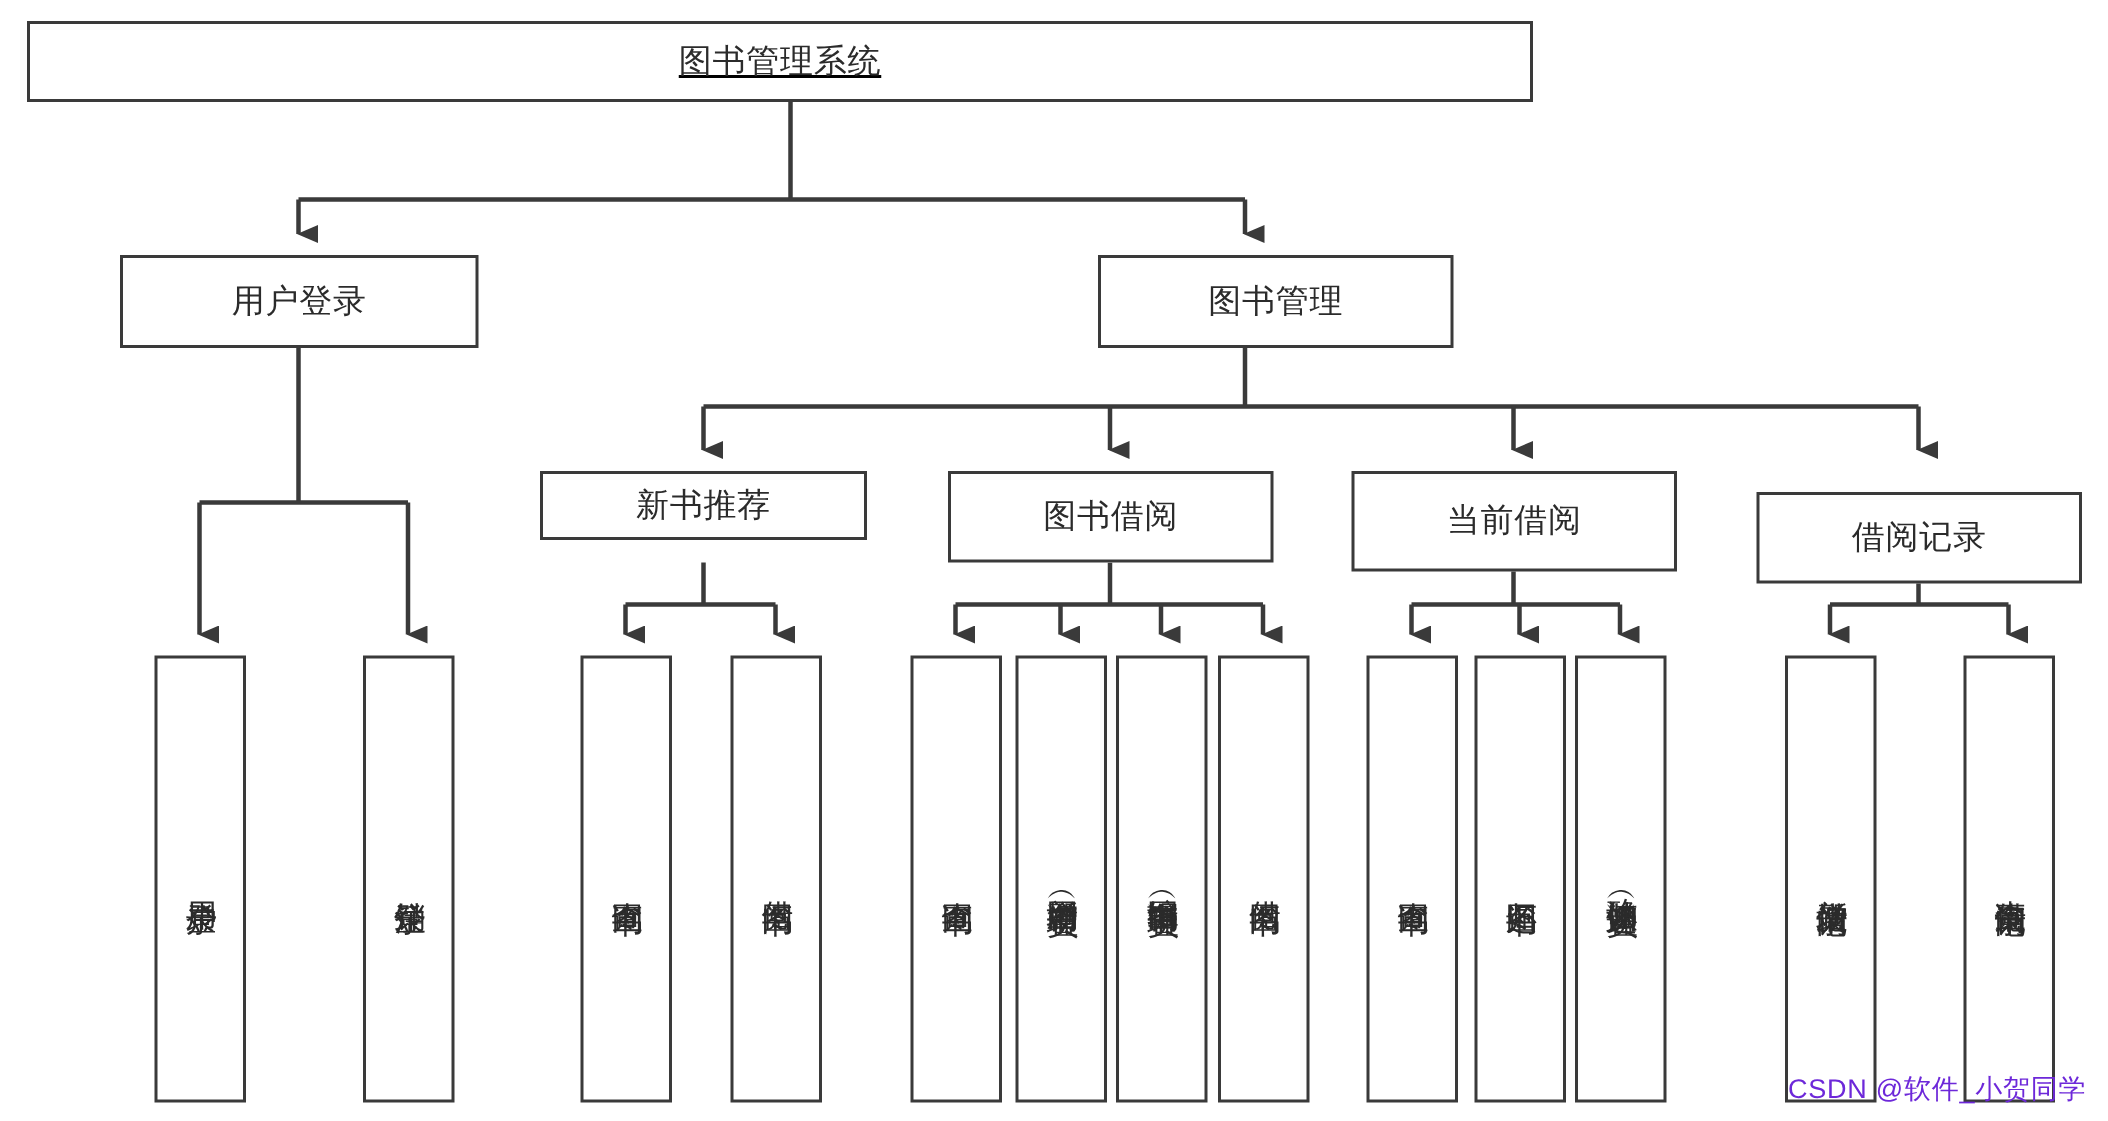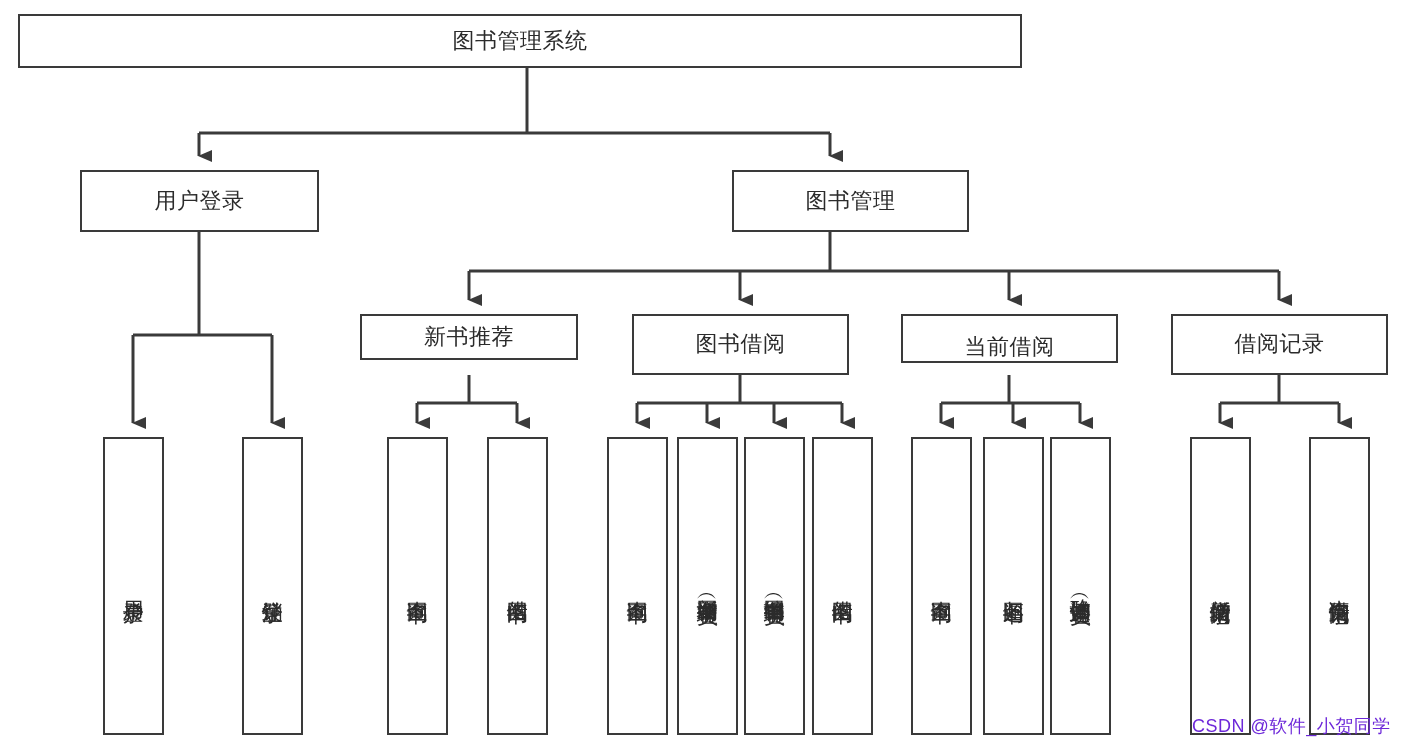--- a/index.html
+++ b/index.html
@@ -112,41 +112,41 @@
     <path d="M 1013 403 L 1013 423" marker-end="url(#arrow)"></path>
     <path d="M 1080 403 L 1080 423" marker-end="url(#arrow)"></path>
 
     <path d="M 1279 375 L 1279 403"></path>
     <path d="M 1220 403 L 1339 403"></path>
     <path d="M 1220 403 L 1220 423" marker-end="url(#arrow)"></path>
     <path d="M 1339 403 L 1339 423" marker-end="url(#arrow)"></path>
   </g>
 </svg>
 
-<div class="node-box" style="left:18px; top:14px; width:1004px; height:54px;">
+<div class="node-box" style="left:18px; top:14px; width:1004px; height:54px;text-decoration:underline;">
   <span class="node-label">图书管理系统</span>
 </div>
 
 <div class="node-box" style="left:80px; top:170px; width:239px; height:62px;">
   <span class="node-label">用户登录</span>
 </div>
 <div class="node-box" style="left:732px; top:170px; width:237px; height:62px;">
   <span class="node-label">图书管理</span>
 </div>
 
 <div class="node-box" style="left:360px; top:314px; width:218px; height:46px;">
   <span class="node-label">新书推荐</span>
 </div>
 <div class="node-box" style="left:632px; top:314px; width:217px; height:61px;">
   <span class="node-label">图书借阅</span>
 </div>
-<div class="node-box" style="left:901px; top:314px; width:217px; height:49px;align-items:flex-end;">
+<div class="node-box" style="left:901px; top:314px; width:217px; height:67px;">
   <span class="node-label">当前借阅</span>
 </div>
-<div class="node-box" style="left:1171px; top:314px; width:217px; height:61px;">
+<div class="node-box" style="left:1171px; top:328px; width:217px; height:61px;">
   <span class="node-label">借阅记录</span>
 </div>
 
 <div class="leaf-box" style="left:103px; top:437px; width:61px; height:298px;">
   <span class="leaf-label">用户登录</span>
 </div>
 <div class="leaf-box" style="left:242px; top:437px; width:61px; height:298px;">
   <span class="leaf-label">注销登录</span>
 </div>
 <div class="leaf-box" style="left:387px; top:437px; width:61px; height:298px;">

